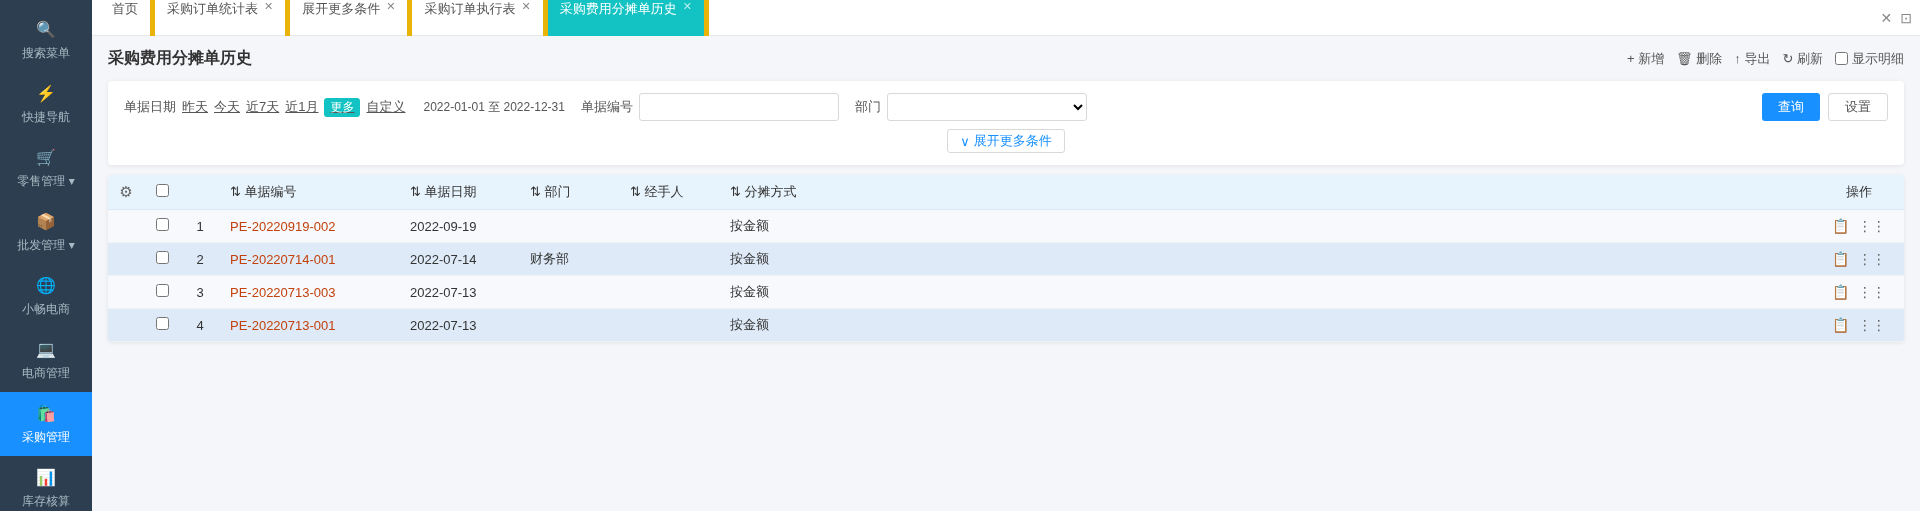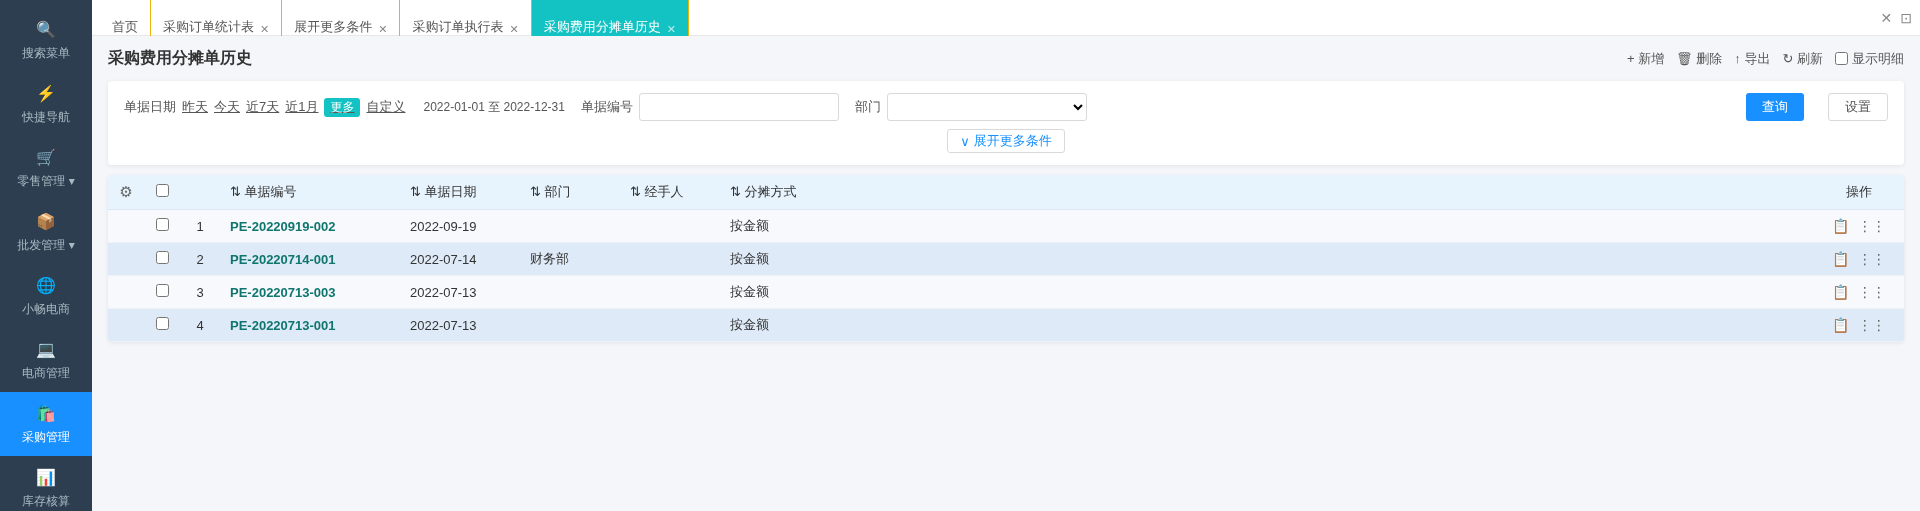--- a/index.html
+++ b/index.html
@@ -42,27 +42,27 @@
       display: flex;
       align-items: center;
       background: #fff;
       border-bottom: 1px solid #e8e8e8;
       padding: 0 8px;
       height: 36px;
       flex-shrink: 0;
     }
     .tab-item {
       display: flex;
-      align-items: flex-end;
+      align-items: flex-start;
       padding: 0 12px;
       height: 36px;
       font-size: 13px;
       color: #555;
       cursor: pointer;
-      border-right: 1px solid #eab308;
+      border-right: 5px solid #eab308;
       white-space: nowrap;
       gap: 6px;
     }
     .tab-item:first-child { border-left: none; }
     .tab-item.active { background: #13c2c2; color: #fff; border-radius: 0; }
     .tab-item .close-icon { font-size: 11px; color: inherit; opacity: 0.7; }
     .tab-bar-actions { margin-left: auto; display: flex; gap: 8px; align-items: center; }
     .tab-bar-actions span { cursor: pointer; color: #888; font-size: 14px; }
 
     
@@ -152,21 +152,21 @@
     .filter-select {
       border: 1px solid #d9d9d9;
       border-radius: 3px;
       padding: 3px 8px;
       font-size: 13px;
       outline: none;
       width: 200px;
       height: 28px;
       background: #fff;
     }
-    .filter-actions { margin-left: auto; display: flex; gap: 24px; }
+    .filter-actions { margin-left: auto; display: flex; gap: 8px; }
     .btn-query {
       background: #1890ff;
       color: #fff;
       border: none;
       border-radius: 3px;
       padding: 4px 16px;
       cursor: pointer;
       font-size: 13px;
     }
     .btn-setting {
@@ -223,21 +223,21 @@
     thead th.center { text-align: center; }
     tbody tr { border-bottom: 1px solid #eef2f7; }
     tbody tr:nth-child(odd) { background: #f7f9fc; }
     tbody tr:nth-child(even) { background: #deeaf7; }
     tbody td {
       padding: 7px 10px;
       color: #333;
       white-space: nowrap;
     }
     td.center { text-align: center; }
-    td a { color: #0f766e; text-decoration: none; font-weight: bold; }
+    td a { color: #c2410c; text-decoration: none; }
 
     .col-settings { width: 36px; text-align: center; }
     .col-checkbox { width: 36px; text-align: center; }
     .col-index { width: 40px; text-align: center; }
     .col-doc-no { width: 180px; }
     .col-date { width: 120px; }
     .col-dept { width: 100px; }
     .col-handler { width: 100px; }
     .col-method { flex: 1; }
     .col-action { width: 90px; text-align: center; }

